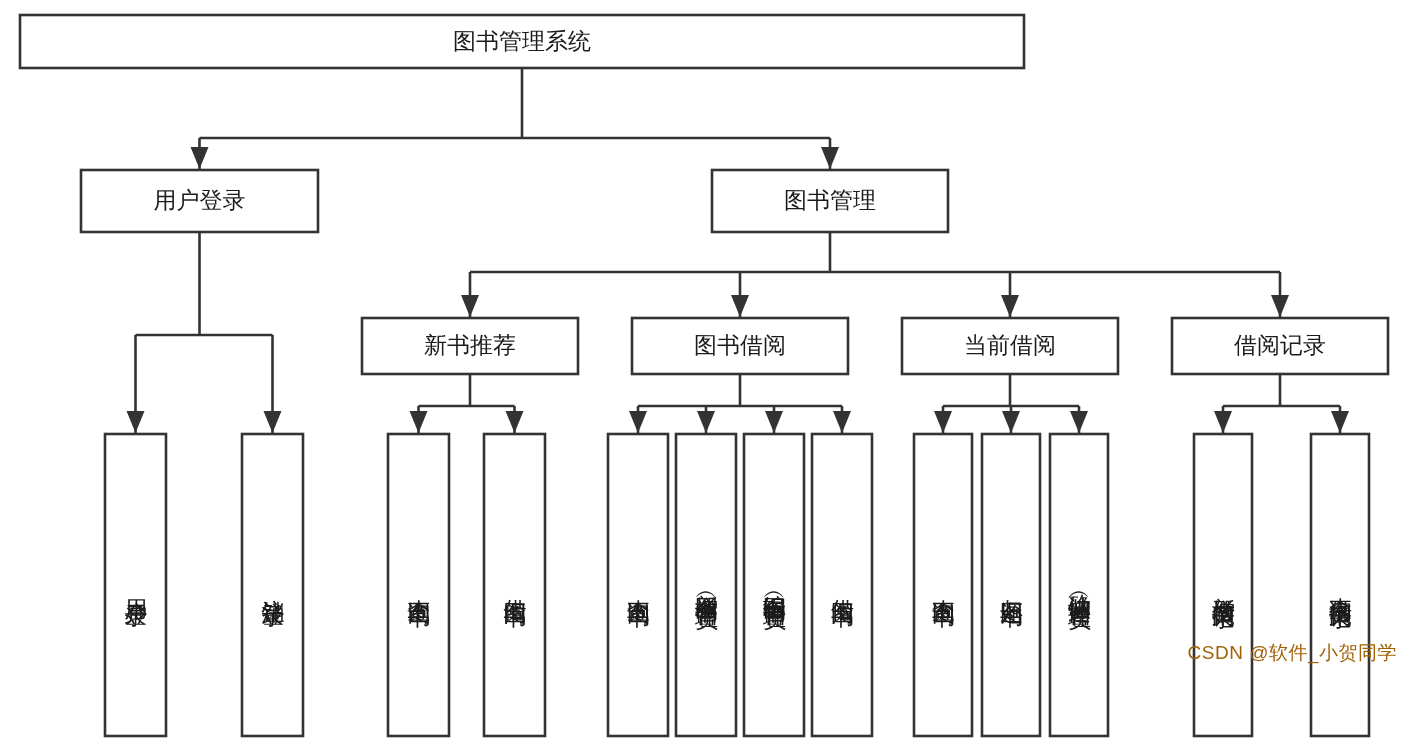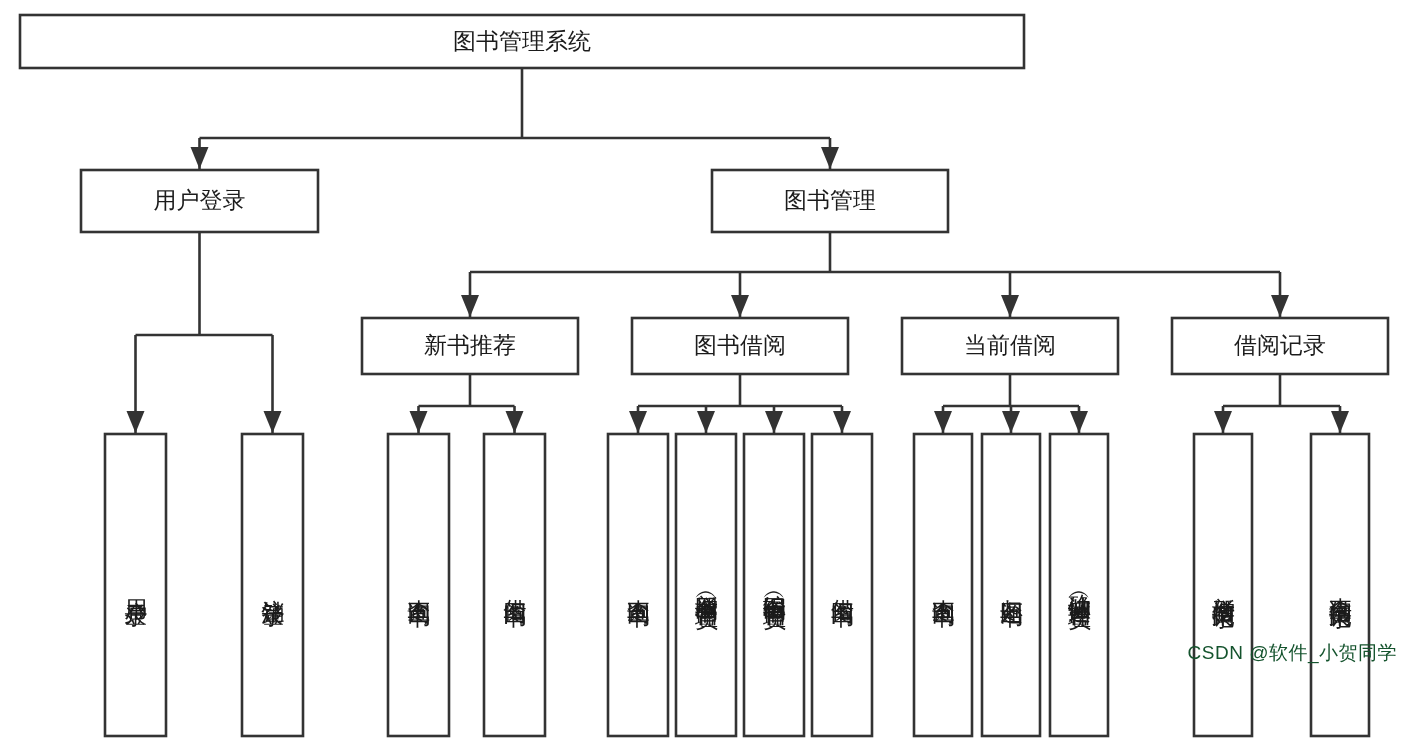--- a/index.html
+++ b/index.html
@@ -66,21 +66,21 @@
     letter-spacing: 2px;
     color: #1b1b1b;
     white-space: nowrap;
   }
   .watermark {
     position: absolute;
     right: 8px;
     bottom: 4px;
     font-family: "Liberation Sans", "DejaVu Sans", sans-serif;
     font-size: 19px;
-    color: #14532d;
+    color: #a16207;
     white-space: nowrap;
     letter-spacing: 0.5px;
   }
 </style>
 </head>
 <body>
 
 <div id="diagram-root">
   <svg class="diagram" viewBox="0 0 1405 747" xmlns="http://www.w3.org/2000/svg">
     <g id="connector-layer">

